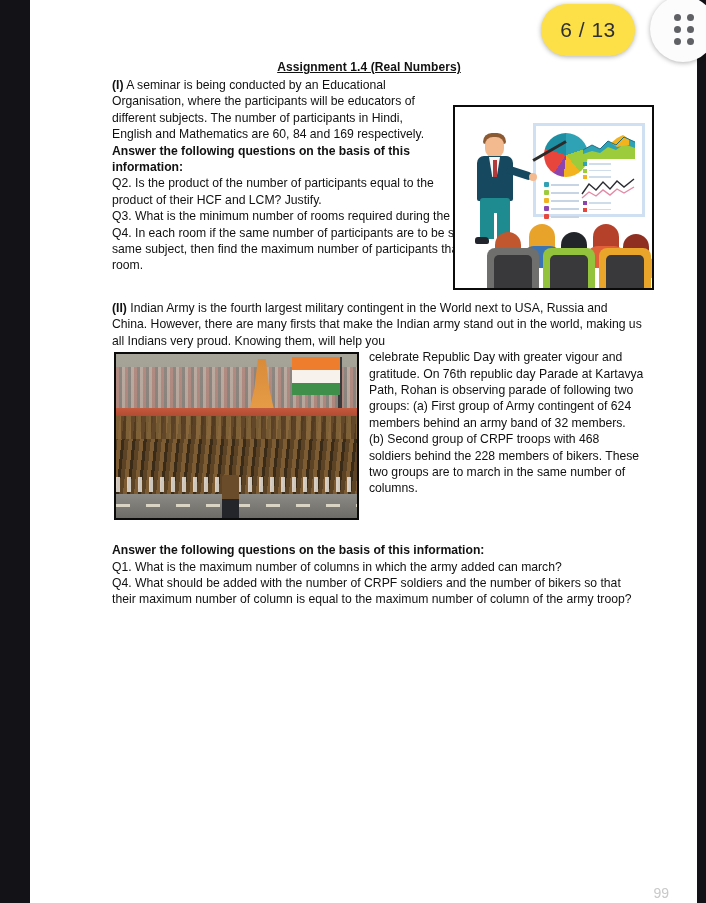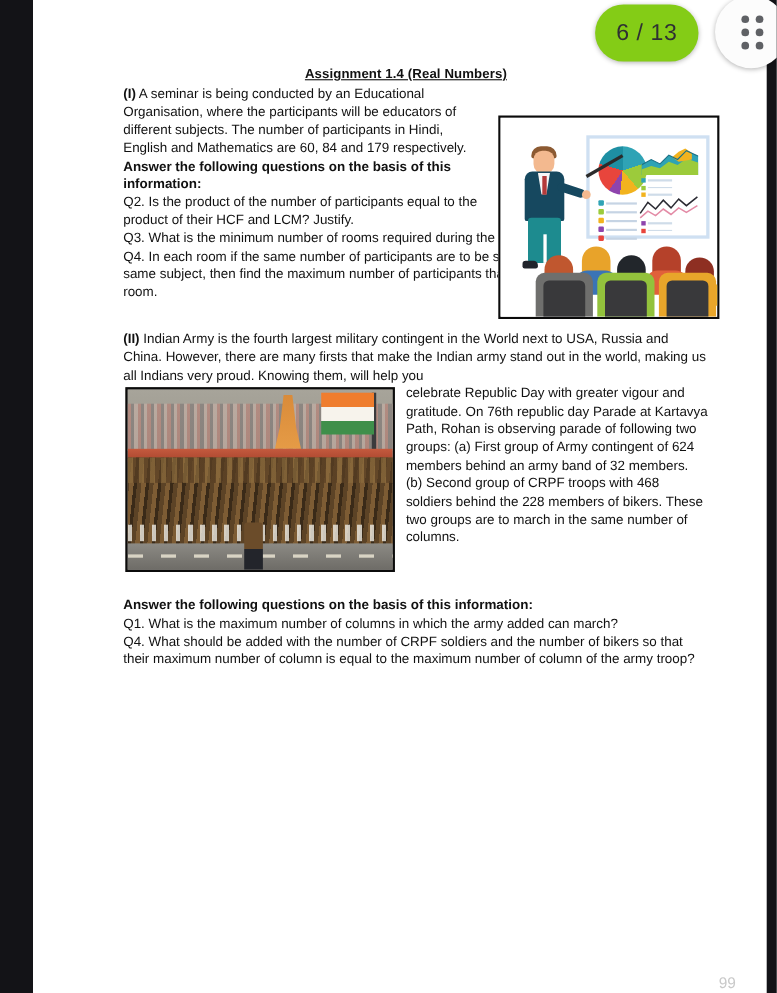--- a/index.html
+++ b/index.html
@@ -33,21 +33,21 @@
     background: #ffffff;
   }
 
   
   #page-indicator {
     position: absolute;
     left: 541px;
     top: 4px;
     width: 94px;
     height: 52px;
-    background: #84cc16;
+    background: #fde047;
     border-radius: 26px;
     display: flex;
     align-items: center;
     justify-content: center;
     box-shadow: 0 1px 5px rgba(0,0,0,0.30);
     z-index: 40;
   }
   #page-indicator .pgtext {
     font-size: 21px;
     color: #2f3033;
@@ -526,21 +526,21 @@
               <div class="chair" style="left:114px; background:#e8a52a; z-index:5;">
                   <div class="chair-inner"></div>
                 </div>
             </div>
 
           </div>
         </div>
 
         <div id="part1-col">
           <p class="body-text">
-            <b>(I)</b><span> A seminar is being conducted by an Educational Organisation, where the participants will be educators of different subjects. The number of participants in Hindi, English and Mathematics are 60, 84 and 179 respectively.</span>
+            <b>(I)</b><span> A seminar is being conducted by an Educational Organisation, where the participants will be educators of different subjects. The number of participants in Hindi, English and Mathematics are 60, 84 and 169 respectively.</span>
           </p>
           <p class="bold-lead">Answer the following questions on the basis of this information:</p>
           <p class="body-text">Q2. Is the product of the number of participants equal to the product of their HCF and LCM? Justify.</p>
         </div>
 
         <div id="part1-wide">
           <p class="body-text">Q3. What is the minimum number of rooms required during the event?</p>
           <p class="body-text">Q4. In each room if the same number of participants are to be seated and all of them being in the same subject, then find the maximum number of participants that can be accommodated in each room.</p>
         </div>
       </div>

